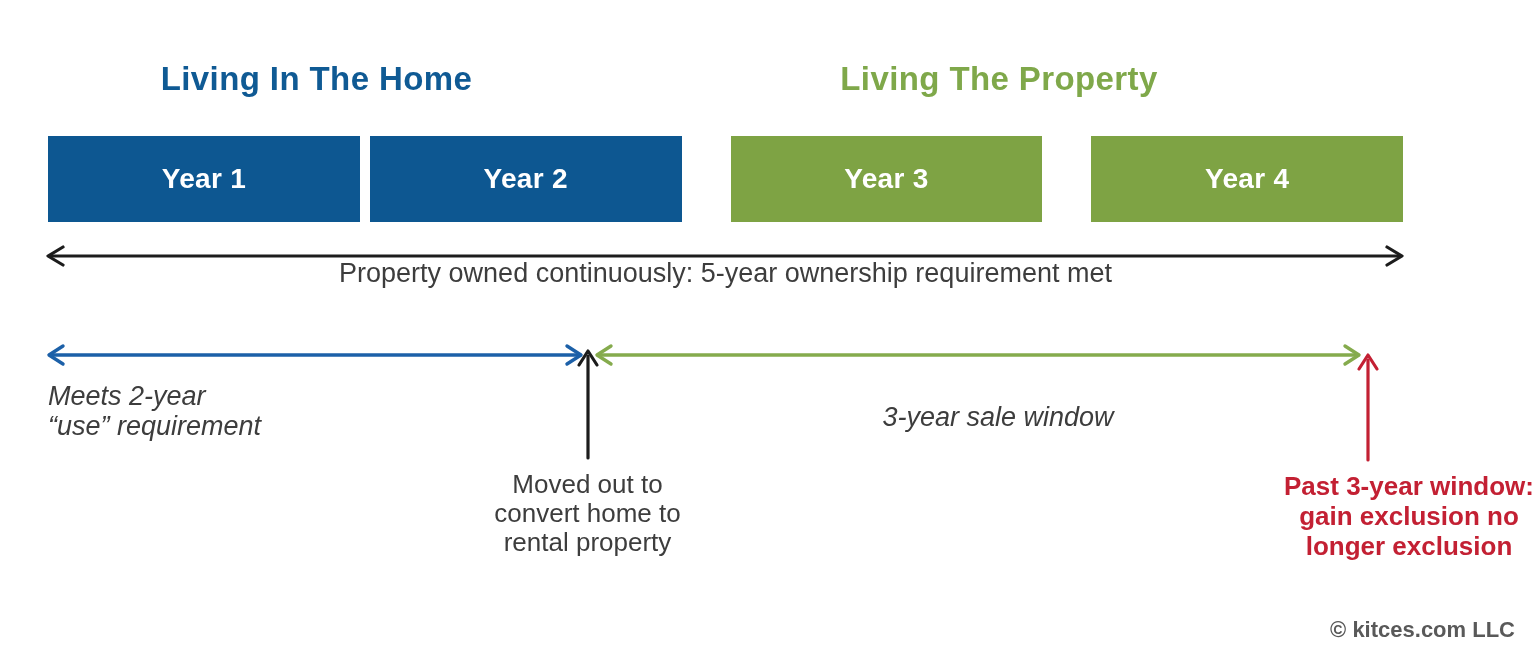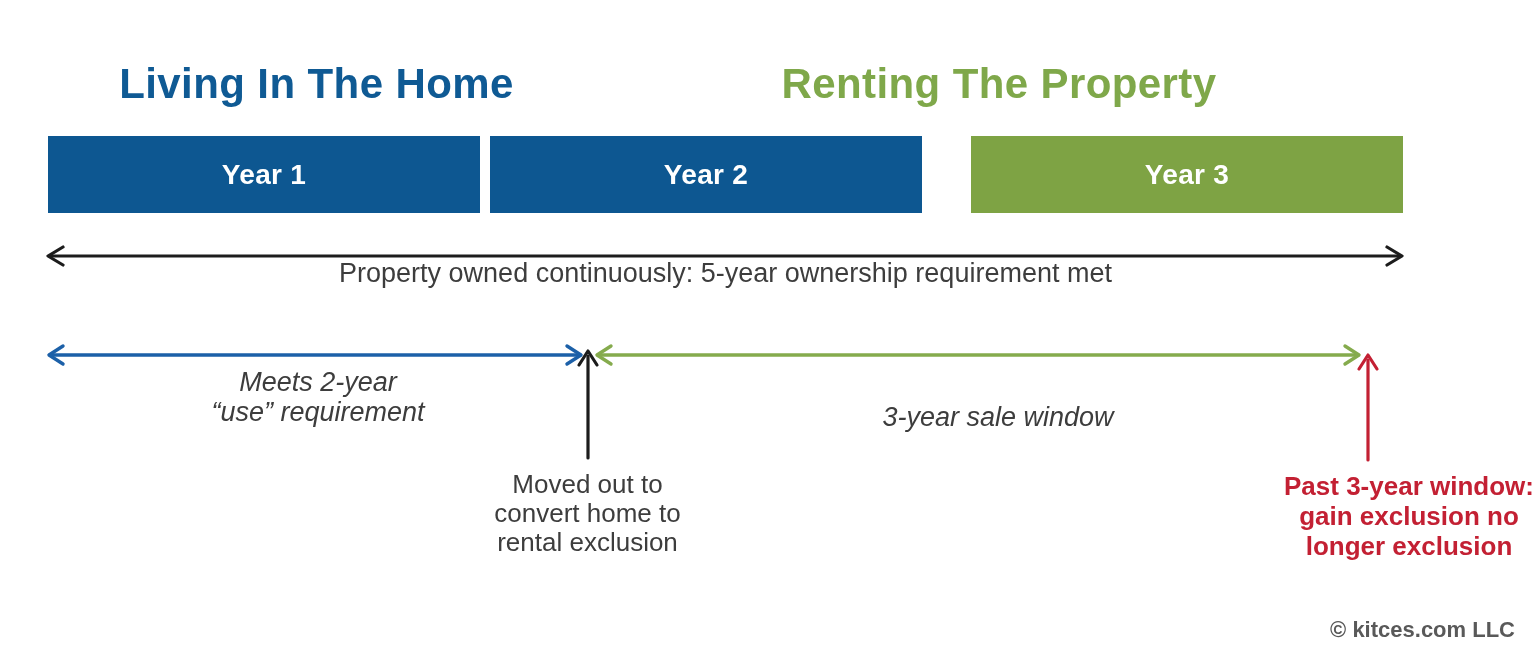--- a/index.html
+++ b/index.html
@@ -10,31 +10,31 @@
     background: #ffffff;
     font-family: "Liberation Sans", sans-serif;
     overflow: hidden;
   }
   .abs { position: absolute; }
 
   
   .hdr {
     top: 60px;
     text-align: center;
-    font-size: 42px;
+    font-size: 33px;
     font-weight: 700;
     letter-spacing: 0.4px;
   }
   .hdr-living  { left: 48px;  width: 537px; color: #0f5a94; }
   .hdr-renting { left: 595px; width: 808px; color: #7fa84a; }
 
   
   .bars {
     left: 48px; top: 136px;
-    width: 1355px; height: 77px;
+    width: 1355px; height: 86px;
     display: flex; gap: 10px;
   }
   .bar {
     flex: 1;
     display: flex; align-items: center; justify-content: center;
     color: #ffffff;
     font-size: 28px;
     font-weight: 700;
     letter-spacing: 0.3px;
   }
@@ -44,22 +44,21 @@
   
   .arrows { left: 0; top: 0; width: 1536px; height: 662px; pointer-events: none; }
 
   
   .caption-ownership {
     left: 168px; top: 258px; width: 1115px;
     text-align: center;
     font-size: 27px; color: #3d3d3d;
   }
   .caption-use {
-    left: 48px; top: 367px; width: 540px;
-    text-align: center;
+    left: 48px; top: 381px; width: 540px;
     font-size: 27px; font-style: italic; color: #3d3d3d;
     line-height: 30px;
   }
   .caption-sale {
     left: 598px; top: 375px; width: 800px;
     text-align: center;
     font-size: 27px; font-style: italic; color: #3d3d3d; margin-top: 27px;
   }
   .caption-moved {
     left: 420px; top: 470px; width: 335px;
@@ -77,26 +76,27 @@
     top: 617px; right: 21px;
     font-size: 22px; color: #595959; font-weight: bold;
   }
 </style>
 </head>
 <body>
 
 <div class="canvas">
 
   <div class="abs hdr hdr-living">Living In The Home</div>
-  <div class="abs hdr hdr-renting">Renting The Property</div>
+  <div class="abs hdr hdr-renting">Living The Property</div>
 
   <div class="abs bars">
     <div class="bar living">Year 1</div>
     <div class="bar living">Year 2</div>
     <div class="bar renting">Year 3</div>
+    <div class="bar renting">Year 4</div>
   </div>
 
   <svg class="abs arrows" viewBox="0 0 1536 662">
 
     <g stroke="#1c1c1c" stroke-width="3.2" fill="none" stroke-linecap="round" stroke-linejoin="round">
       <line x1="50" y1="256" x2="1400" y2="256"></line>
       <path d="M63,247 L48,256 L63,265"></path>
       <path d="M1387,247 L1402,256 L1387,265"></path>
     </g>
 
@@ -128,21 +128,21 @@
   <div class="abs caption-use">
     <div>Meets 2-year</div>
     <div>“use” requirement</div>
   </div>
 
   <div class="abs caption-sale">3-year sale window</div>
 
   <div class="abs caption-moved">
     <div>Moved out to</div>
     <div>convert home to</div>
-    <div>rental exclusion</div>
+    <div>rental property</div>
   </div>
 
   <div class="abs caption-past">
     <div>Past 3-year window:</div>
     <div>gain exclusion no</div>
     <div>longer exclusion</div>
   </div>
 
   <div class="abs copyright">© kitces.com LLC</div>
 

